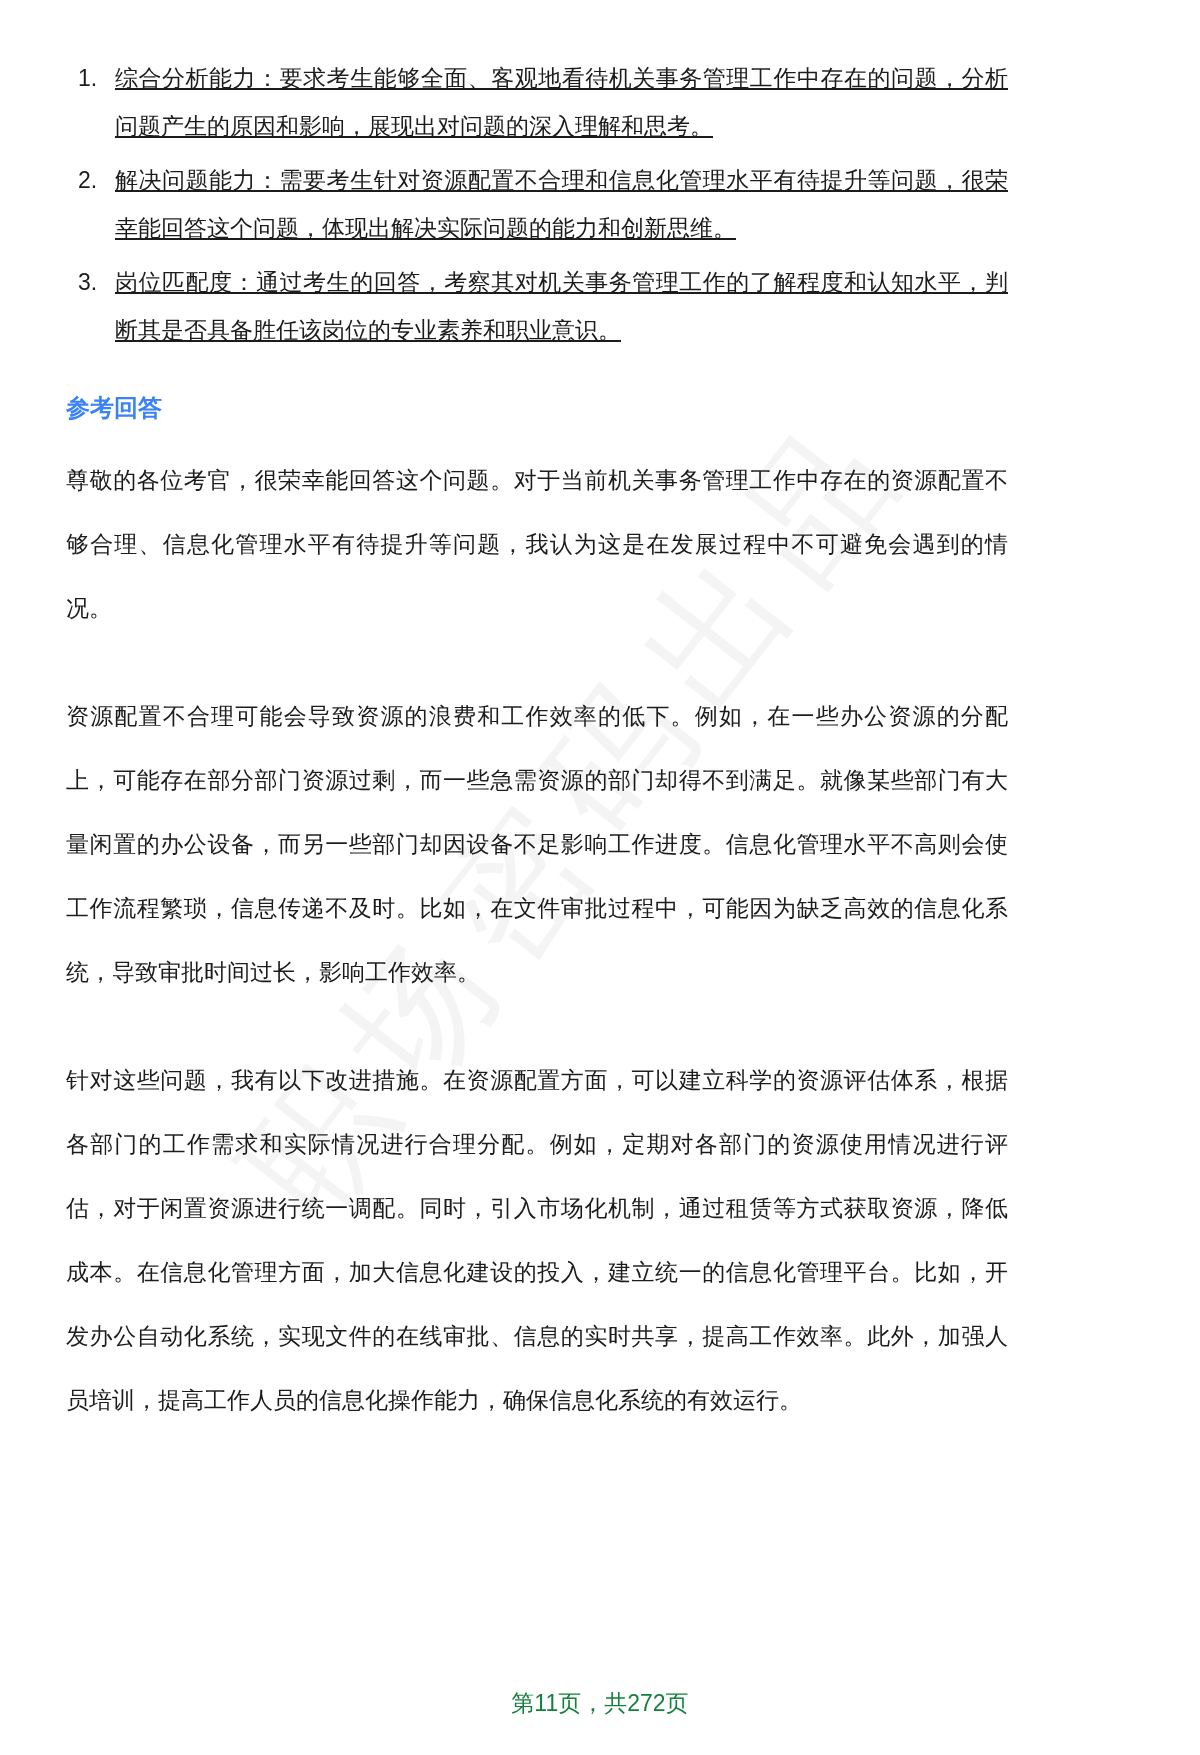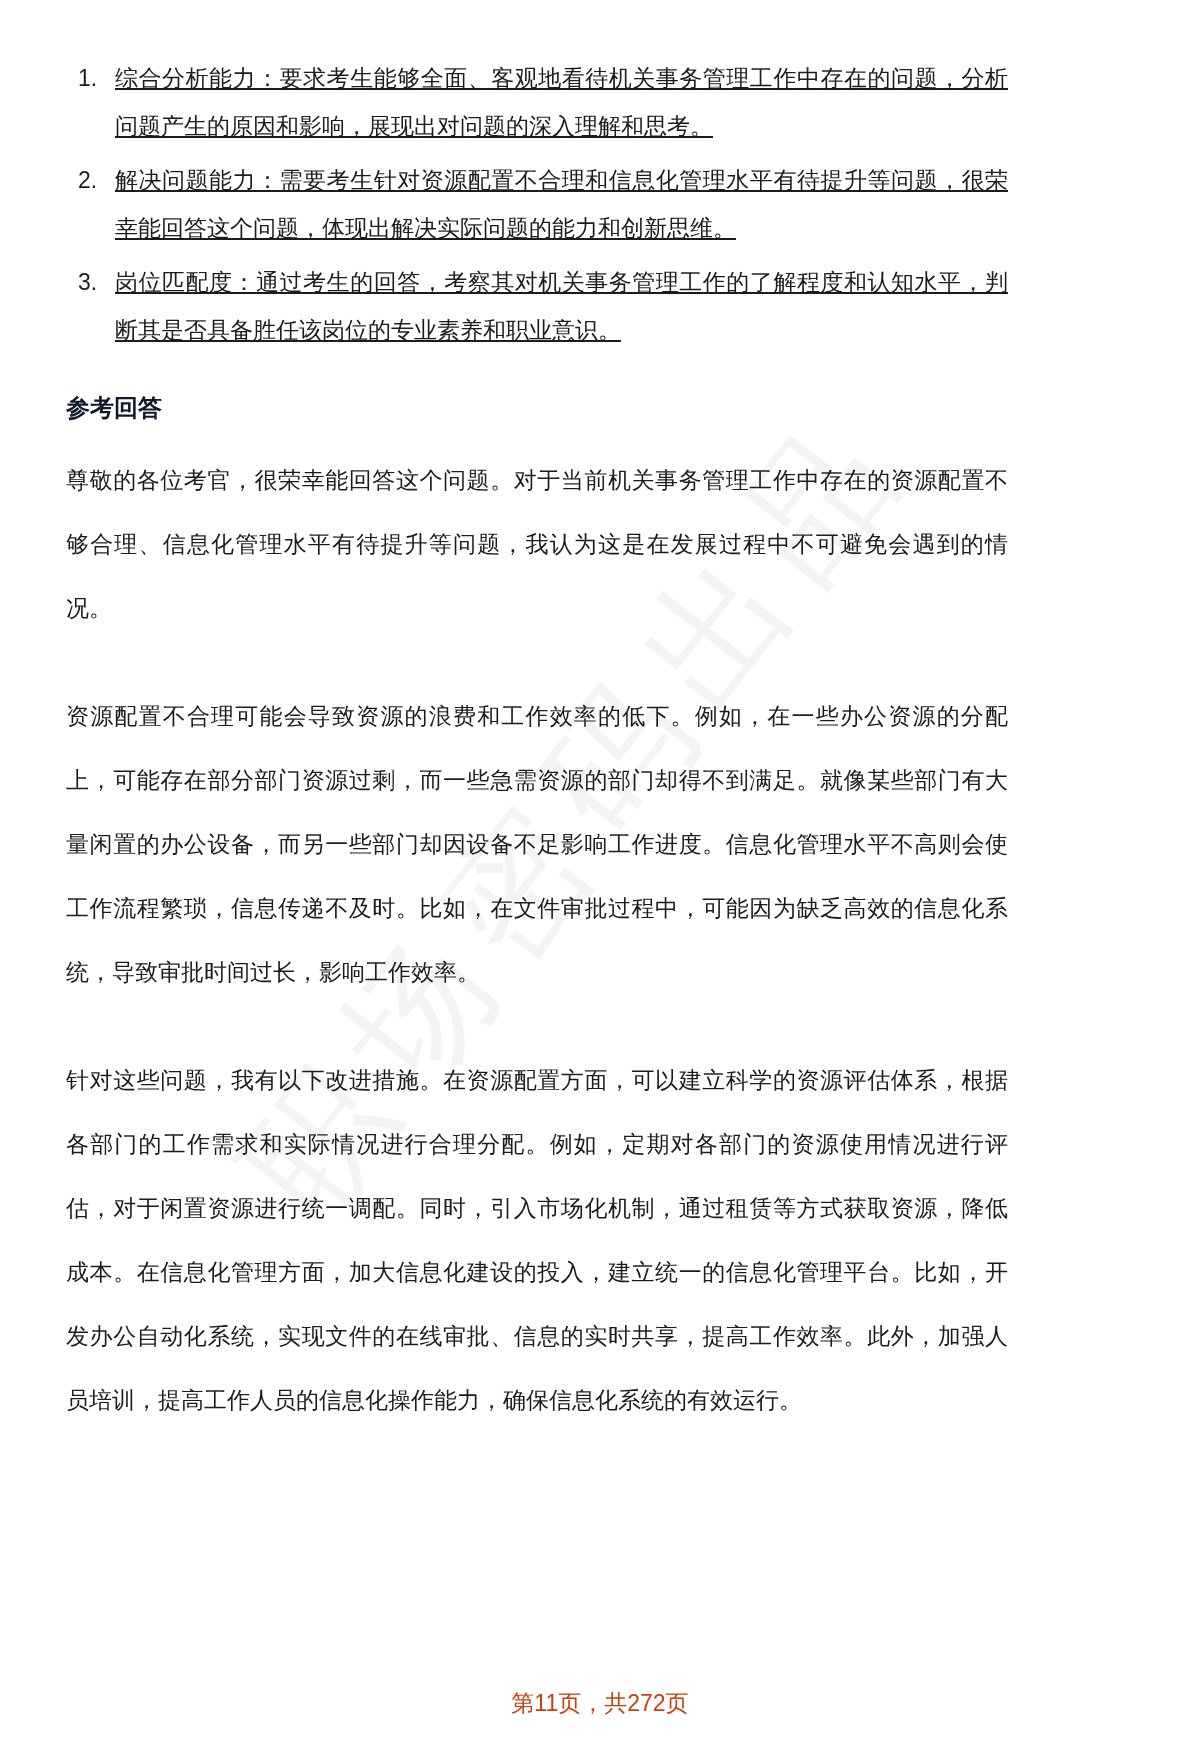--- a/index.html
+++ b/index.html
@@ -51,38 +51,38 @@
     box-sizing: content-box;
   }
   .list-text {
     flex: 1;
     text-align: justify;
     text-decoration: underline;
   }
   .section-heading {
     font-size: 24px;
     font-weight: bold;
-    color: #0f172a;
+    color: #3b82f6;
     margin: 38px 0 24px 0;
     line-height: 32px;
   }
   .paragraph {
     font-size: 23px;
     line-height: 64px;
     text-align: justify;
     margin: 0 0 44px 0;
   }
   .footer {
     position: absolute;
     left: 0;
     bottom: 36px;
     width: 1200px;
     text-align: center;
     font-size: 23px;
-    color: #c2410c;
+    color: #15803d;
     z-index: 1;
   }
 </style>
 </head>
 <body>
 
 <div class="watermark">职场密码出品</div>
 
 <div class="page">
 

